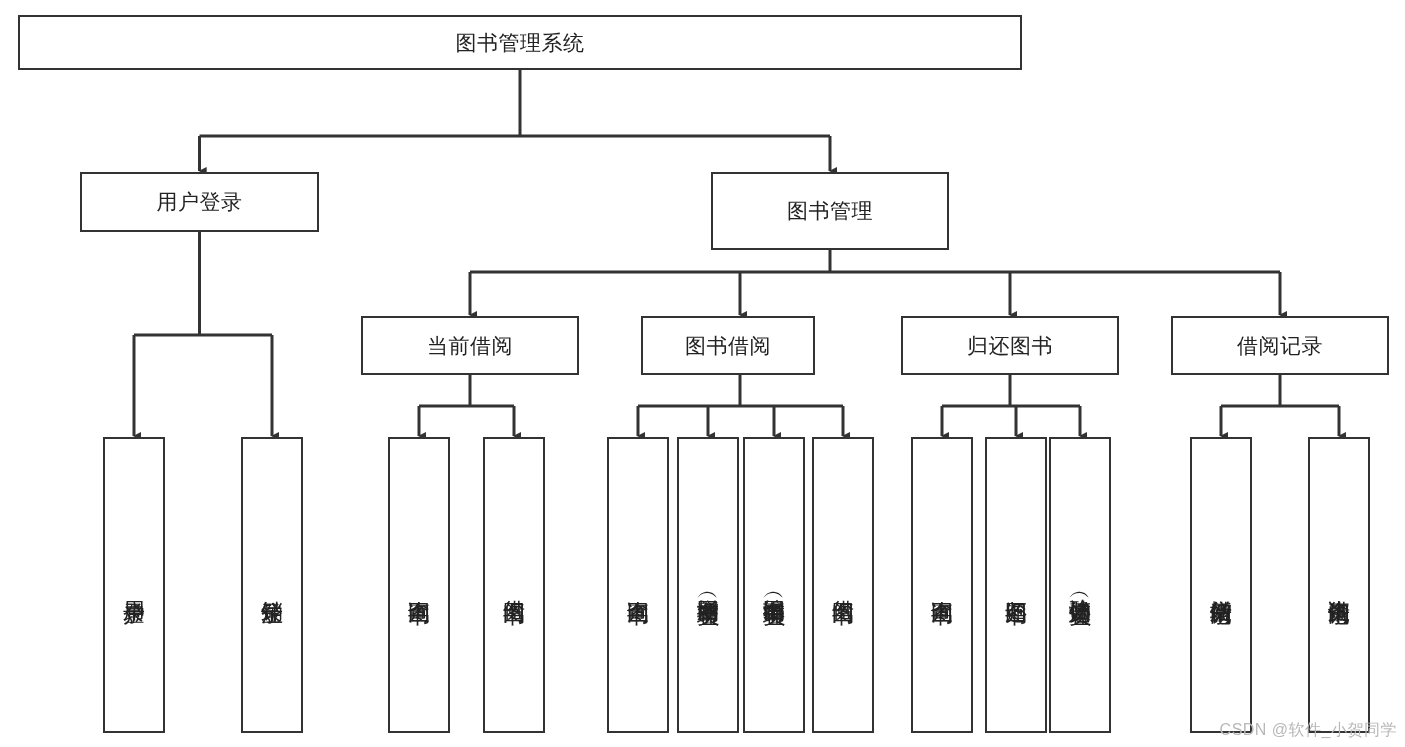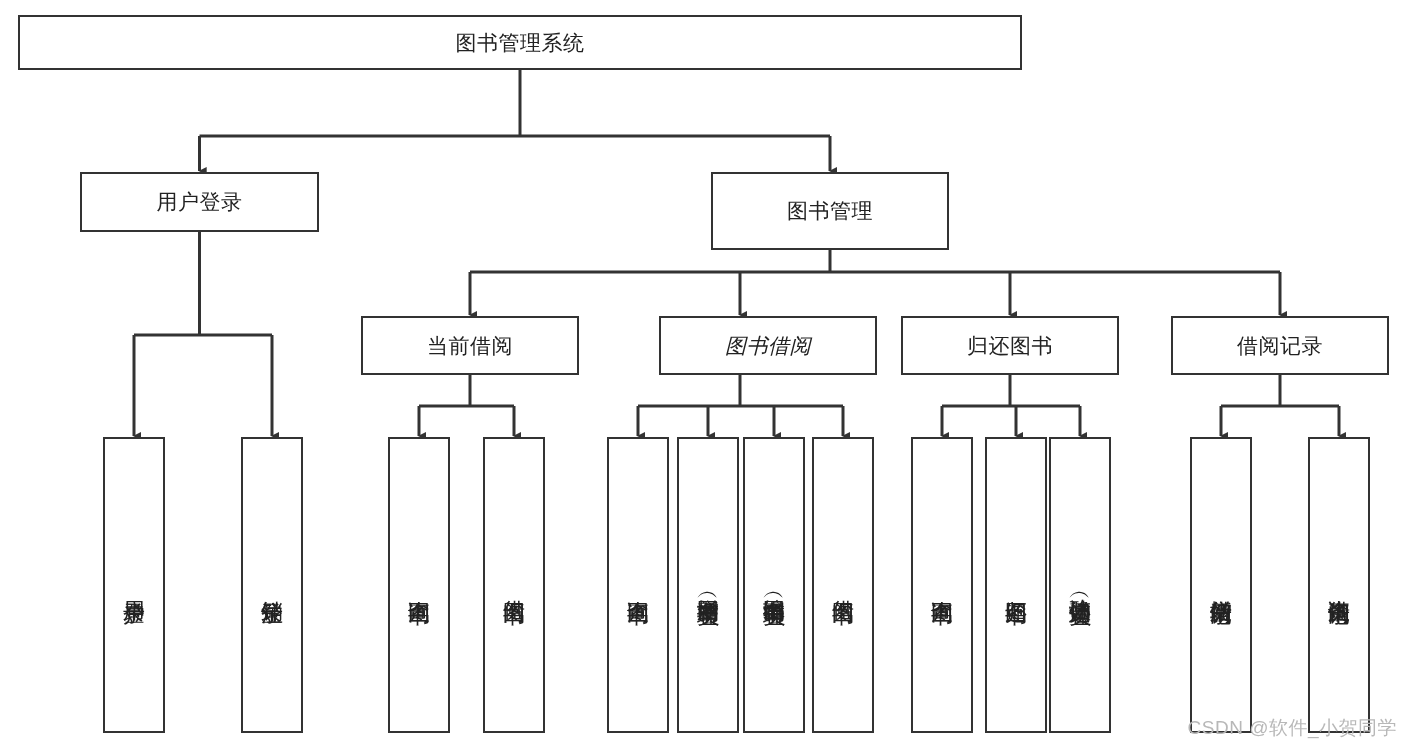--- a/index.html
+++ b/index.html
@@ -57,21 +57,21 @@
     text-orientation: upright;
     font-size: 22px;
     line-height: 1.18;
     letter-spacing: 1px;
     white-space: nowrap;
   }
   #watermark {
     position: absolute;
     right: 8px;
     bottom: 6px;
-    font-size: 19px;
+    font-size: 16px;
     color: #b8b8b8;
     white-space: nowrap;
     letter-spacing: 0.5px;
   }
 </style>
 </head>
 <body>
 
 <div id="diagram-root">
 
@@ -125,21 +125,21 @@
   <div class="node horizontal" style="left:80px; top:172px; width:239px; height:60px;">
     <span class="node-label">用户登录</span>
   </div>
   <div class="node horizontal" style="left:711px; top:172px; width:238px; height:78px;">
     <span class="node-label">图书管理</span>
   </div>
 
   <div class="node horizontal" style="left:361px; top:316px; width:218px; height:59px;">
     <span class="node-label">当前借阅</span>
   </div>
-  <div class="node horizontal" style="left:659px; top:316px; width:218px; height:59px;font-style:italic;">
+  <div class="node horizontal" style="left:641px; top:316px; width:174px; height:59px;">
     <span class="node-label">图书借阅</span>
   </div>
   <div class="node horizontal" style="left:901px; top:316px; width:218px; height:59px;">
     <span class="node-label">归还图书</span>
   </div>
   <div class="node horizontal" style="left:1171px; top:316px; width:218px; height:59px;">
     <span class="node-label">借阅记录</span>
   </div>
 
   <div class="node vertical" style="left:103px; top:437px; width:62px; height:296px;">

